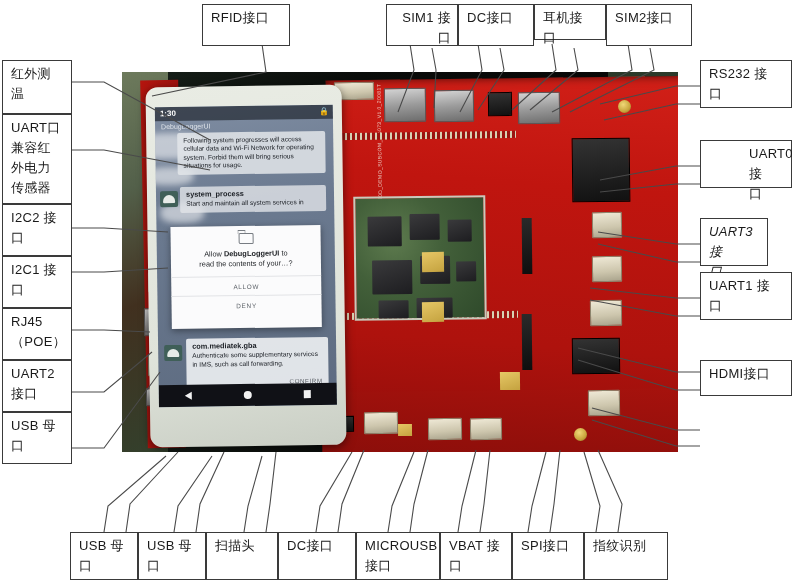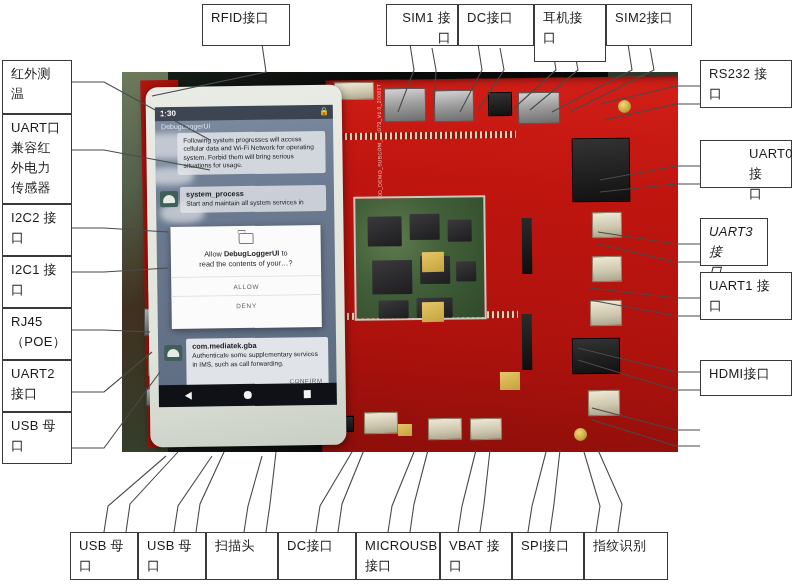--- a/index.html
+++ b/index.html
@@ -449,21 +449,21 @@
     <polyline points="528,532 532,506 546,452"></polyline>
     <polyline points="550,532 554,504 560,450"></polyline>
     <polyline points="596,532 600,506 584,452"></polyline>
     <polyline points="618,532 622,504 598,450"></polyline>
   </svg>
 
   <div class="label-box" style="left:194px; top:4px; width:88px; height:42px;margin-left:8px;">RFID接口</div>
   <div class="label-box" style="left:386px; top:4px; width:72px; height:42px;text-align:right;">SIM1 接
 口</div>
   <div class="label-box" style="left:458px; top:4px; width:76px; height:42px;">DC接口</div>
-  <div class="label-box" style="left:534px; top:4px; width:72px; height:58px;">耳机接
+  <div class="label-box" style="left:534px; top:4px; width:72px; height:36px;">耳机接
 口</div>
   <div class="label-box" style="left:606px; top:4px; width:86px; height:42px;">SIM2接口</div>
 
   <div class="label-box" style="left:2px; top:60px; width:70px; height:54px;">红外测
 温</div>
   <div class="label-box" style="left:2px; top:114px; width:70px; height:90px;">UART口
 兼容红
 外电力
 传感器</div>
   <div class="label-box" style="left:2px; top:204px; width:70px; height:52px;">I2C2 接

